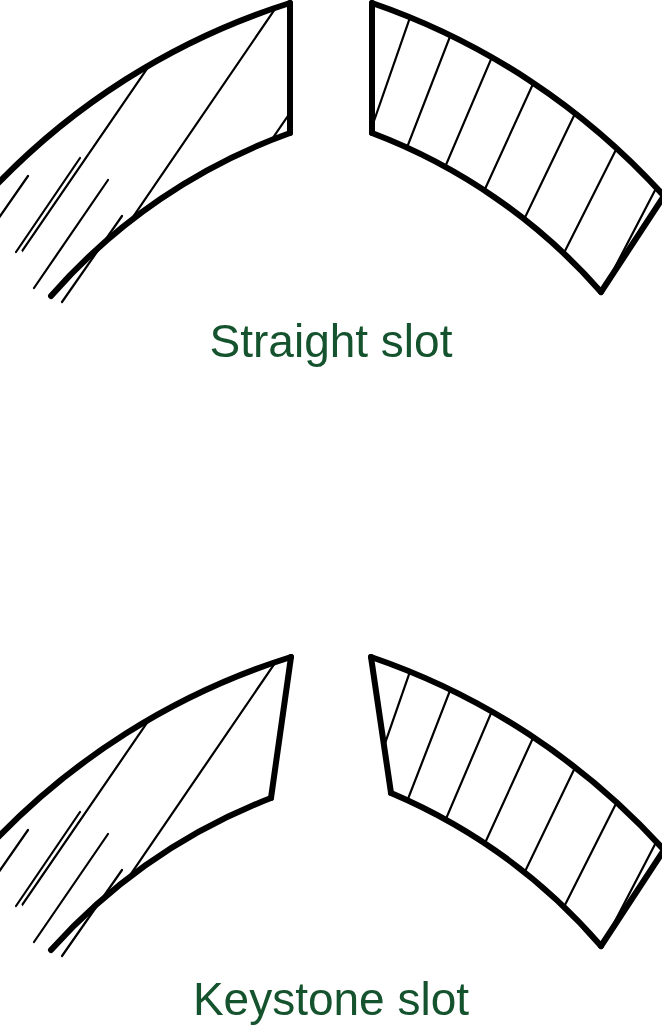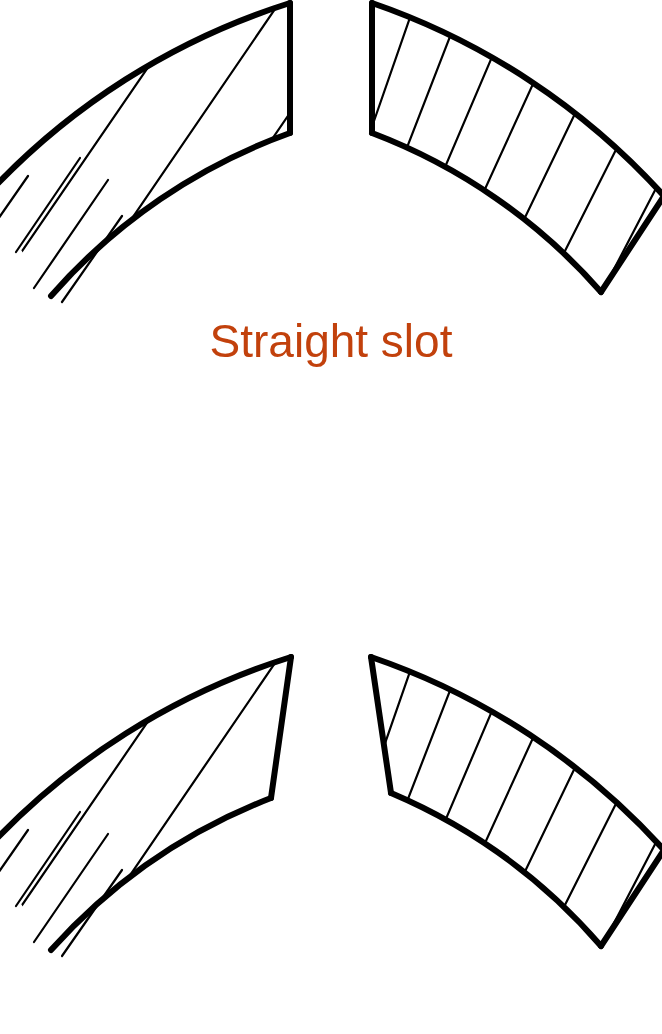--- a/index.html
+++ b/index.html
@@ -29,21 +29,21 @@
   }
   .caption {
     position: absolute;
     left: 0;
     width: 662px;
     text-align: center;
     font-family: "Liberation Sans", sans-serif;
     font-size: 46px;
     font-weight: 400;
     letter-spacing: 0px;
-    color: #c2410c;
+    color: #14532d;
     white-space: nowrap;
     line-height: 1;
   }
   #caption-straight { top: 318px; }
   #caption-keystone { top: 976px; }
   .outline {
     fill: none;
     stroke: #000000;
     stroke-width: 6;
     stroke-linecap: round;
@@ -177,14 +177,15 @@
         <line x1="678" y1="460" x2="786" y2="284"></line>
         <line x1="722" y1="472" x2="818" y2="334"></line>
       </g>
       <path class="outline" d="M 371,3 A 700,700 0 0 1 664,196"></path>
       <path class="outline" d="M 371,3 L 391,139"></path>
       <path class="outline" d="M 391,139 A 575,575 0 0 1 601,292"></path>
       <path class="outline" d="M 664,196 L 601,292"></path>
     </g>
   </svg>
 
+  <div class="caption" id="caption-keystone">Keystone slot</div>
 
 </div>
 
 </body></html>

